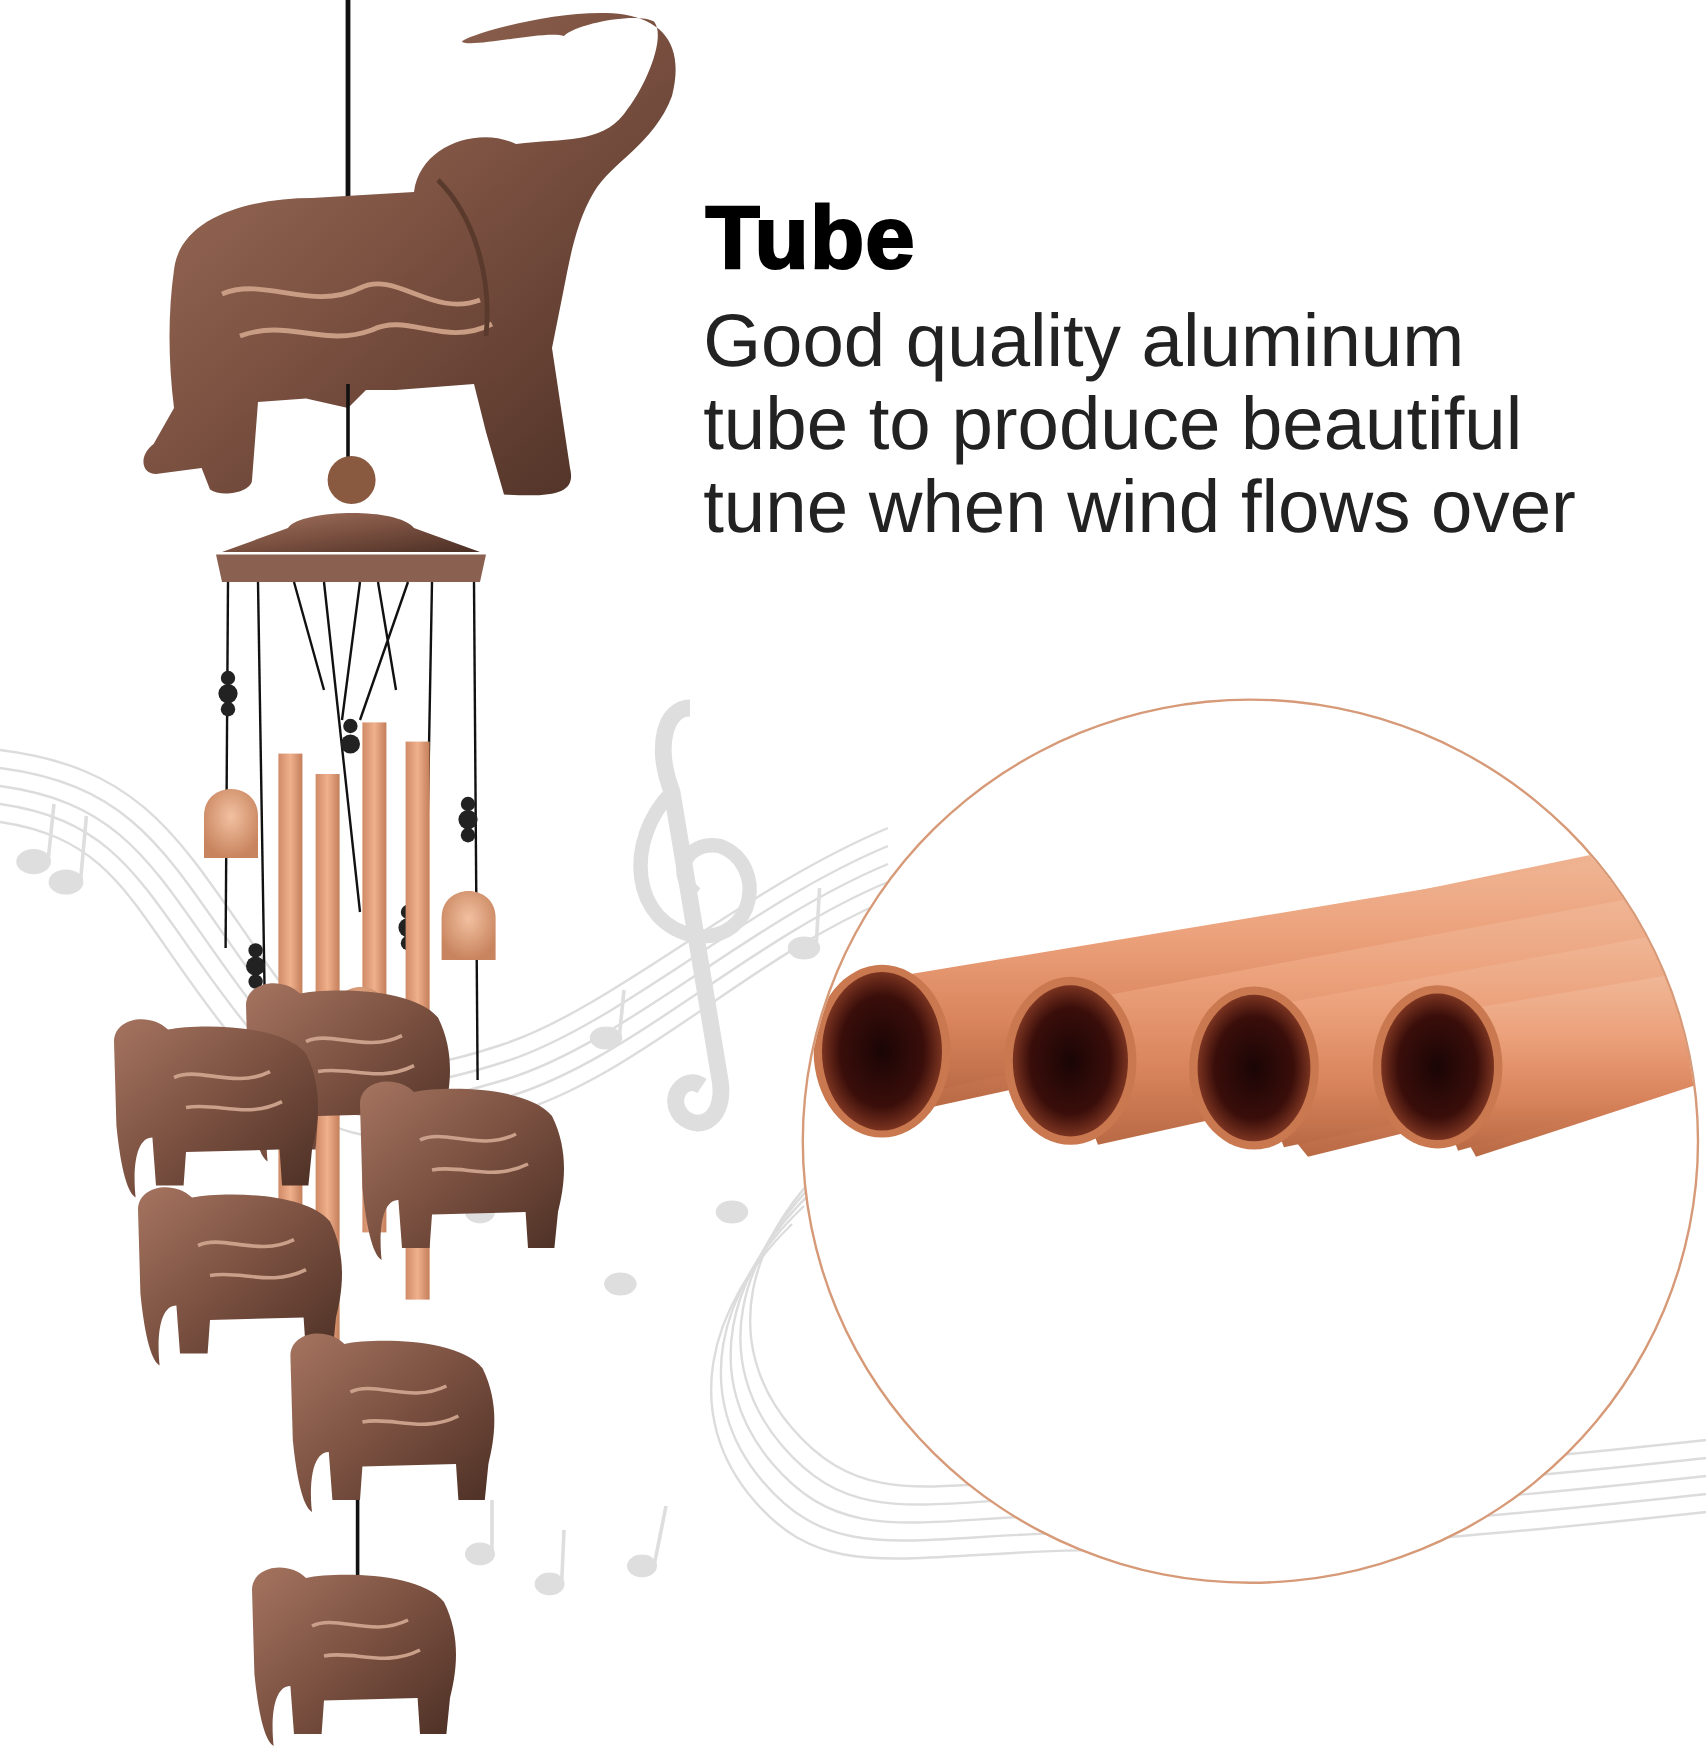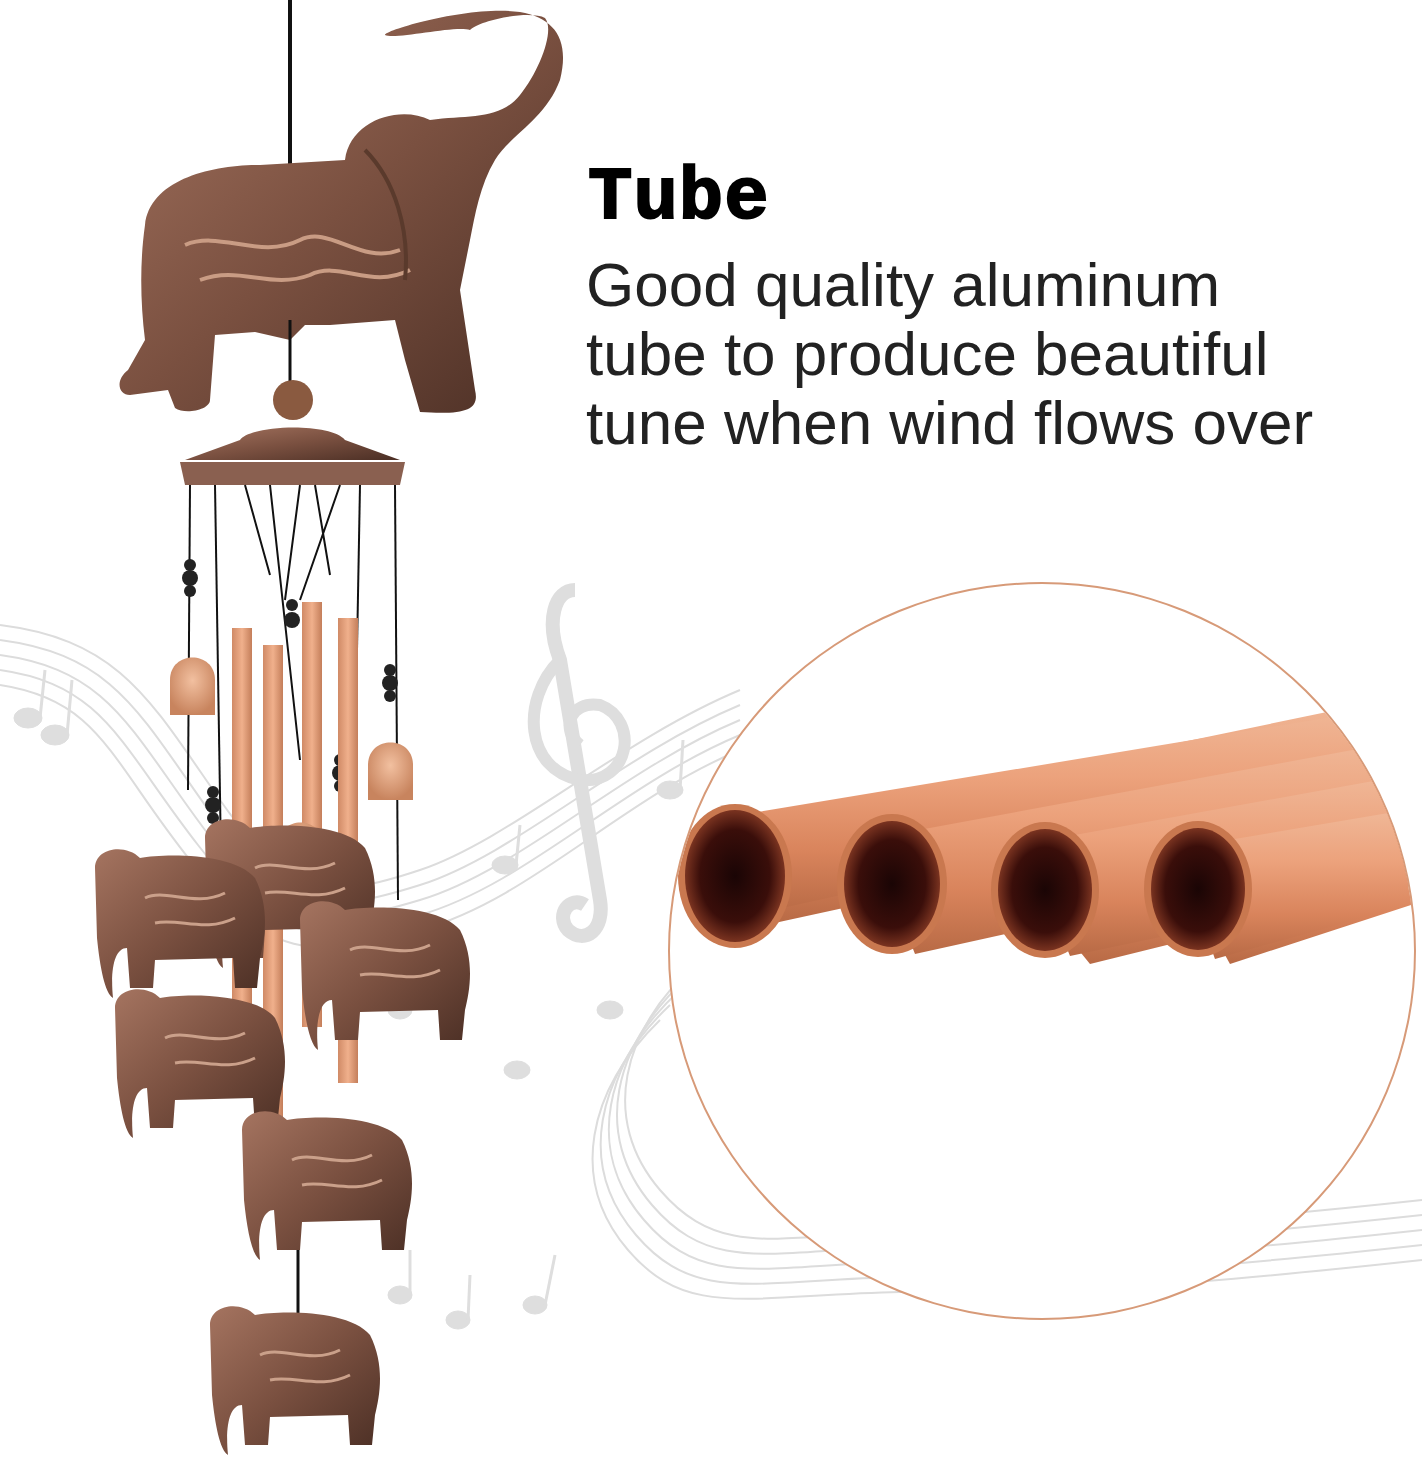--- a/index.html
+++ b/index.html
@@ -1,20 +1,20 @@
 <!DOCTYPE html>
 <html><head>
 <meta charset="utf-8">
 <style>
   html, body { margin: 0; padding: 0; background: #ffffff; }
   body { width: 1422px; height: 1461px; position: relative; overflow: hidden; font-family: "Liberation Sans", sans-serif; }
   .layer { position: absolute; left: 0; top: 0; }
   .headline {
     position: absolute; left: 588px; top: 158px;
-    font-family: Liberation Mono, monospace; font-weight: 900;
+    font-family: Liberation Sans, sans-serif; font-weight: 900;
     font-size: 74px; line-height: 80px; color: #000; letter-spacing: 1px;
     -webkit-text-stroke: 2px #000;
   }
   .body-text {
     position: absolute; left: 586px; top: 250px; width: 840px;
     font-family: "Liberation Sans", sans-serif; font-weight: 400;
     font-size: 62px; line-height: 69px; color: #222;
   }
   .body-text span { display: block; white-space: nowrap; }
   .circle-frame {

